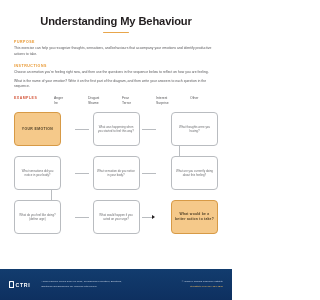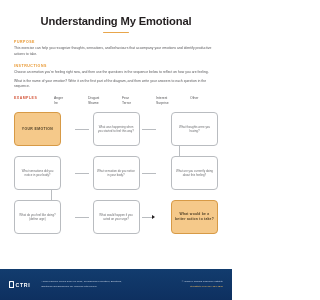--- a/index.html
+++ b/index.html
@@ -214,21 +214,21 @@
   .foot-right div{display:block;}
   .foot-right .line2{color:#e8b55c;}
 </style>
 </head>
 <body>
 
 <div class="page">
 
   <div class="sheet">
 
-    <h1 class="title">Understanding My Emotional</h1>
+    <h1 class="title">Understanding My Behaviour</h1>
     <div class="title-rule"></div>
 
     <div class="sec">
       <div class="sec-head">PURPOSE</div>
       <div class="sec-body">
         <p>This exercise can help you recognize thoughts, sensations, and behaviours that accompany your emotions and identify productive actions to take.</p>
       </div>
     </div>
 
     <div class="sec">

